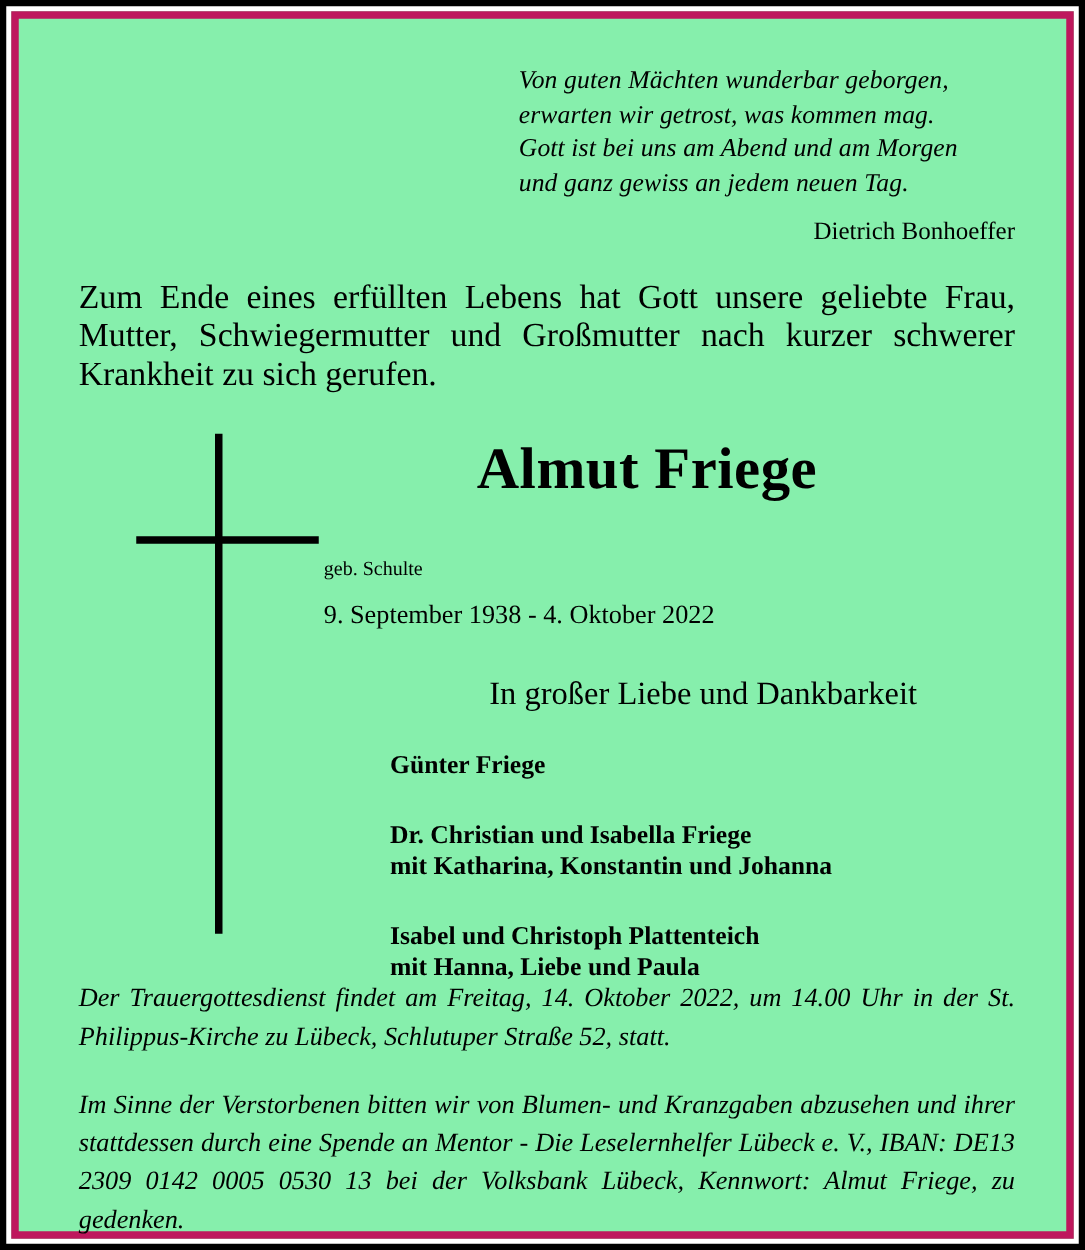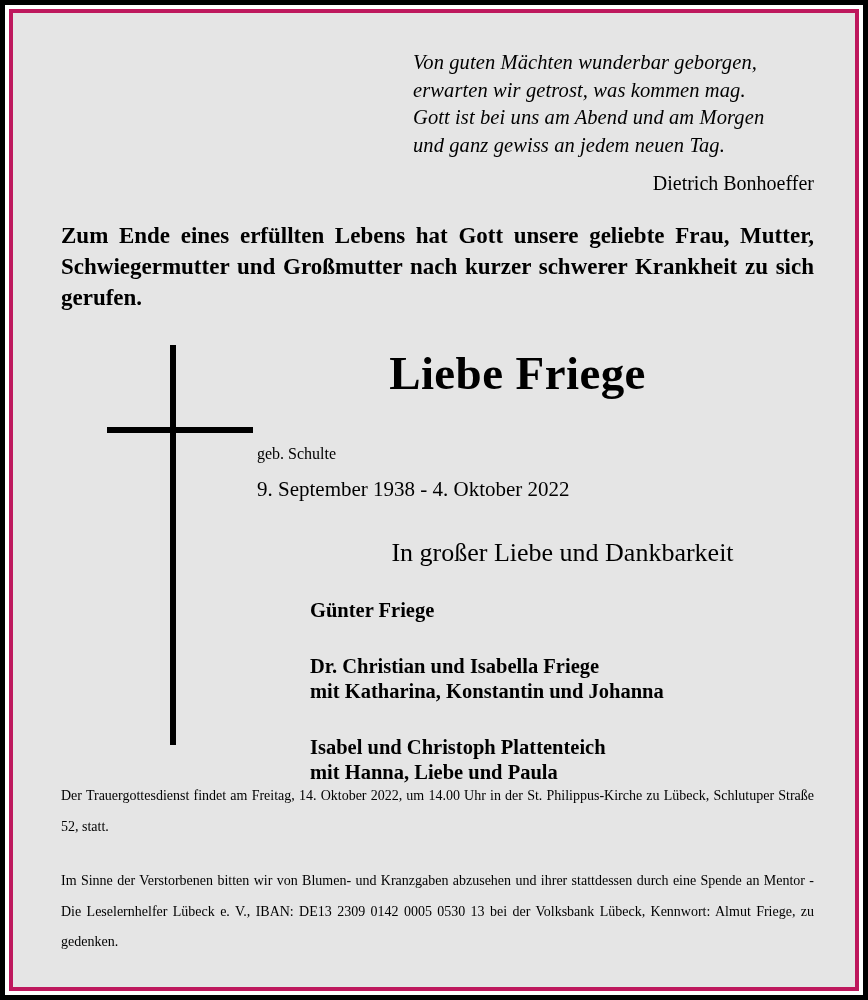--- a/index.html
+++ b/index.html
@@ -21,22 +21,22 @@
     width: 868px;
     height: 1000px;
     border: 5px solid #000000;
     padding: 4px;
     background: #ffffff;
   }
   .notice-inner {
     box-sizing: border-box;
     width: 100%;
     height: 100%;
-    border: 4px solid #be185d;
-    background: #e5e5e5;
+    border: 6px solid #be185d;
+    background: #86efac;
     position: relative;
   }
   .notice-body {
     box-sizing: border-box;
     position: absolute;
     left: 0; top: 0; right: 0; bottom: 0;
     padding: 0 40px 0 38px;
   }
 
   
@@ -55,27 +55,26 @@
     text-align: right;
     font-size: 20px;
     line-height: 24px;
     padding-top: 12px;
     padding-right: 1px;
   }
 
   
   .lead-paragraph {
     margin-top: 25px;
-    font-size: 23px;
+    font-size: 27px;
     line-height: 31px;
     text-align: justify;
     text-justify: inter-word;
     padding-left: 10px;
     padding-right: 1px;
-    font-weight: bold;
   }
 
   
   .memorial-block {
     position: relative;
     margin-top: 32px;
     height: 402px;
   }
   .cross {
     position: absolute;
@@ -151,25 +150,26 @@
   }
 
   
   .closing {
     position: absolute;
     left: 48px;
     right: 41px;
     top: 768px;
   }
   .closing-paragraph {
-    font-size: 14px;
+    font-size: 21px;
     line-height: 30.5px;
     text-align: justify;
     text-justify: inter-word;
     margin: 0;
+    font-style: italic;
   }
   .closing-paragraph + .closing-paragraph {
     margin-top: 24px;
   }
   .closing-paragraph > span {
     display: inline;
   }
 </style>
 </head>
 <body>
@@ -189,21 +189,21 @@
       <div class="lead-paragraph">Zum Ende eines erfüllten Lebens hat Gott unsere geliebte Frau, Mutter, Schwiegermutter und Großmutter nach kurzer schwerer Krankheit zu sich gerufen.</div>
 
       <div class="memorial-block">
 
         <div class="cross">
           <div class="cross-vertical"></div>
           <div class="cross-horizontal"></div>
         </div>
 
         <div class="memorial-text">
-          <div class="deceased-name">Liebe Friege</div>
+          <div class="deceased-name">Almut Friege</div>
           <div class="maiden-name">geb. Schulte</div>
           <div class="life-dates">9. September 1938 - 4. Oktober 2022</div>
 
           <div class="family-block">
             <div class="family-intro">In großer Liebe und Dankbarkeit</div>
 
             <div class="family-group">
               <div class="family-group-line">Günter Friege</div>
             </div>
 

